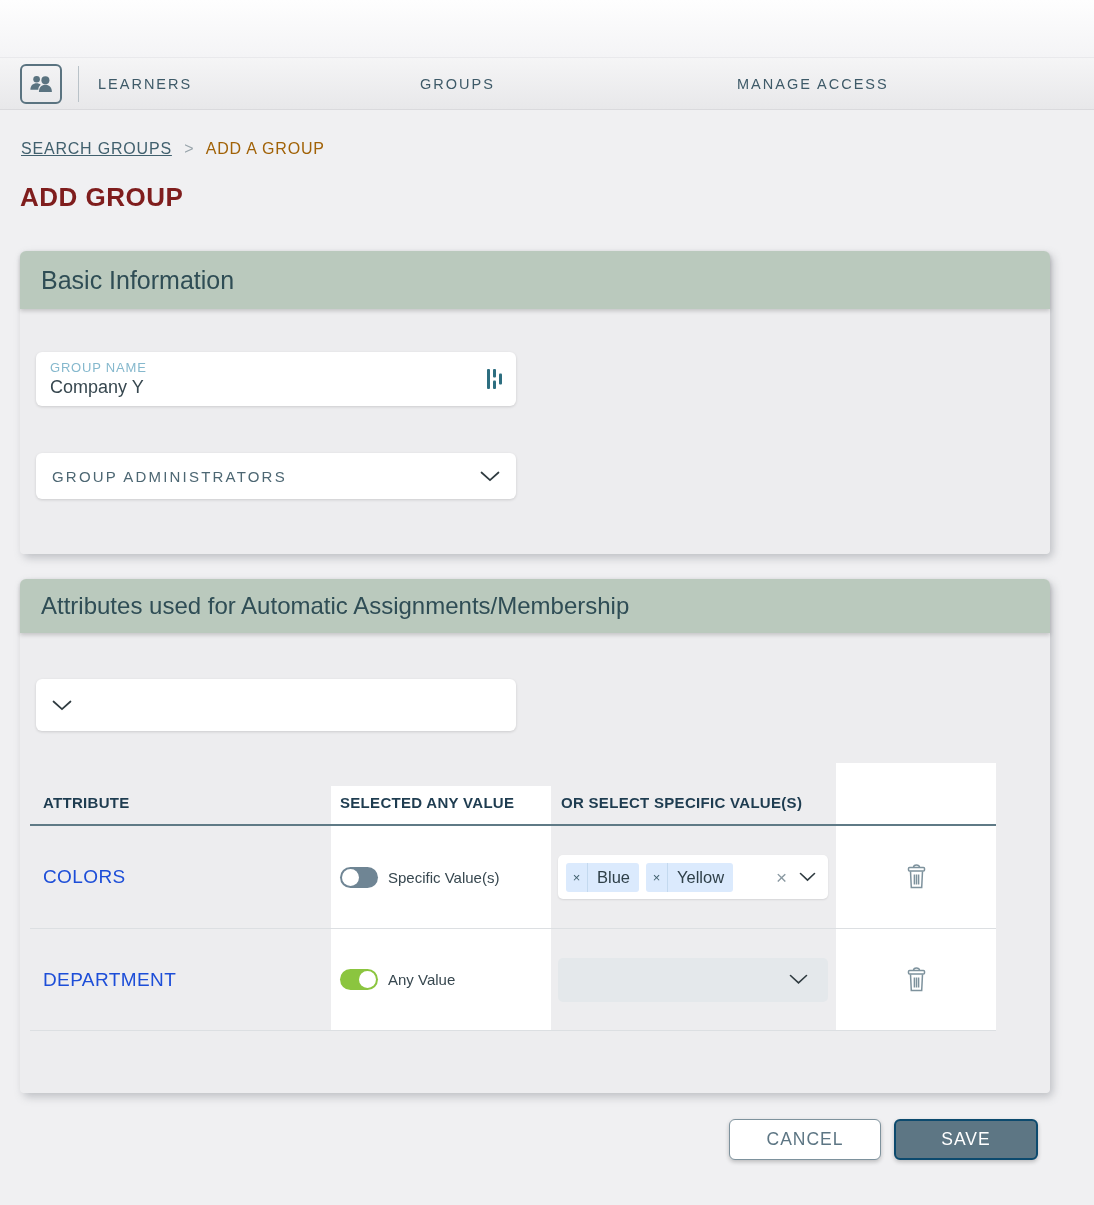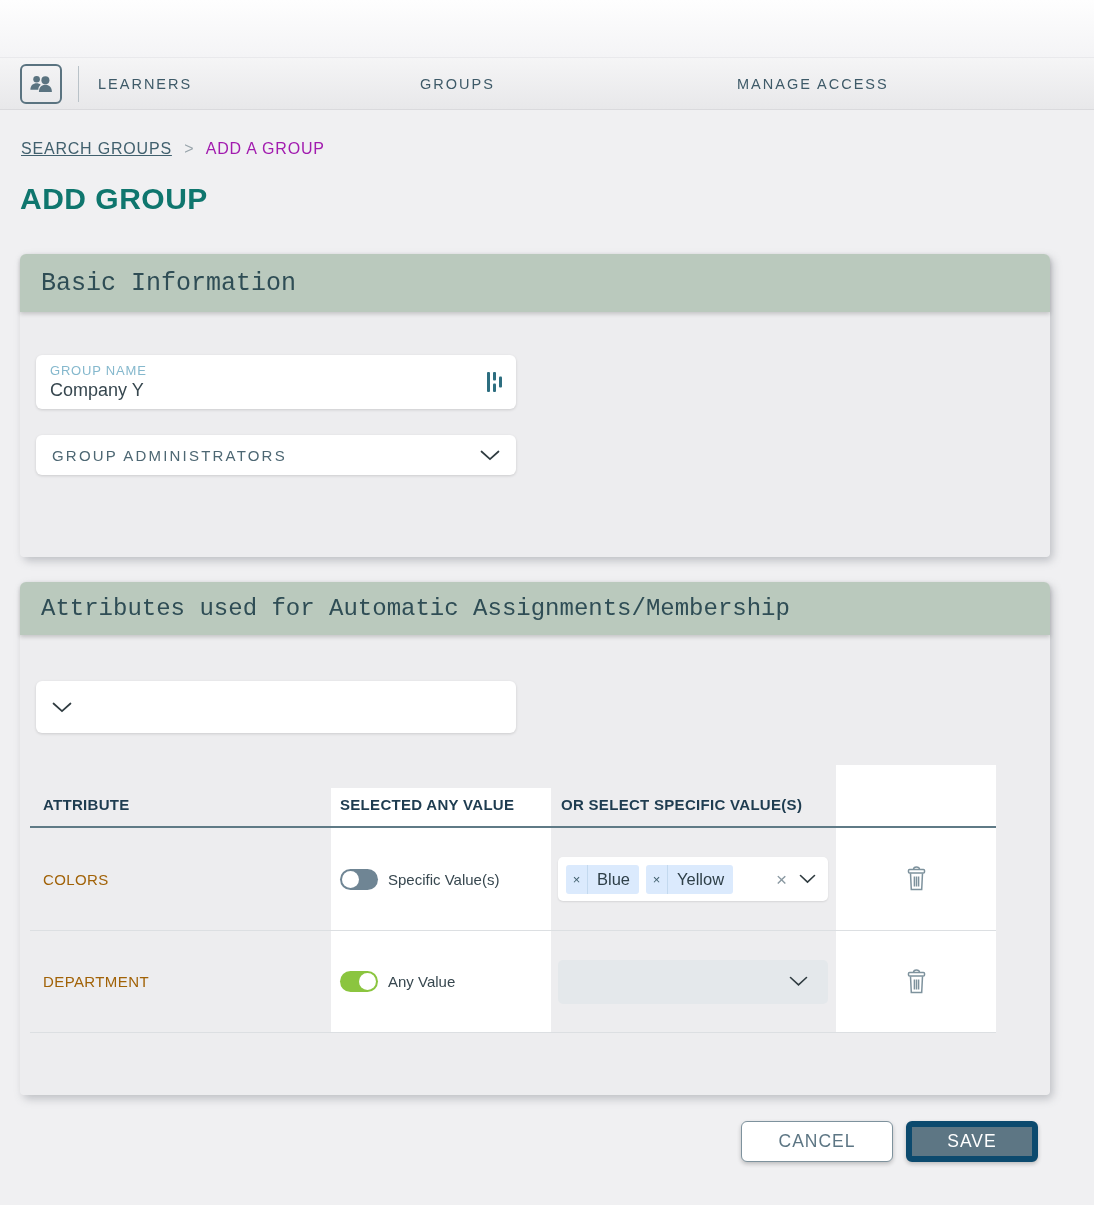--- a/index.html
+++ b/index.html
@@ -48,45 +48,44 @@
 
   
   .breadcrumb {
     margin: 30px 0 0 21px;
     font-size: 16px; letter-spacing: 0.8px;
   }
   .breadcrumb a {
     color: #41606e; text-decoration: underline; cursor: pointer;
   }
   .crumb-sep { color: #98a4ab; margin: 0 7px; }
-  .crumb-current { color: #a21caf; margin-top: 40px; }
+  .crumb-current { color: #a16207; margin-top: 40px; }
   .page-title {
     margin: 24px 0 0 20px;
-    font-size: 30px; font-weight: 700;
+    font-size: 26px; font-weight: 700;
     letter-spacing: 0.5px;
-    color: #0f766e;
+    color: #7f1d1d;
   }
 
   
   .card {
     width: 1030px; margin-left: 20px;
     box-shadow: 3px 4px 9px rgba(100,105,115,0.35);
     border-radius: 6px;
   }
   .card-basic { margin-top: 38px; }
   .card-attr  { margin-top: 25px; }
   .card-header {
     background: #bac9bd;
     border-radius: 6px 6px 0 0;
     padding: 15px 21px 14px 21px;
     font-size: 25px; font-weight: 400;
     color: #2f4d55;
     position: relative; z-index: 2;
     box-shadow: 0 2px 4px rgba(0,0,0,0.18);
-    font-family: Liberation Mono, monospace;
   }
   .card-attr .card-header { font-size: 24px; padding: 13px 21px; }
   .card-body {
     background: #ededef;
     border-radius: 0 0 4px 4px;
     position: relative;
   }
   .card-basic .card-body { height: 245px; }
   .card-attr  .card-body { height: 460px; }
 
@@ -101,21 +100,21 @@
   }
   .group-name-box { top: 43px; height: 54px; padding: 8px 14px; cursor: text; }
   .group-name-inner { flex: 1; display:flex; flex-direction: column; justify-content:center; }
   .field-label-small {
     font-size: 13px; letter-spacing: 0.8px;
     color: #85b8cd;
   }
   .field-value {
     font-size: 18px; color: #37474f; margin-top: 2px;
   }
-  .group-admins-box { top: 123px; height: 40px; padding: 0 16px; }
+  .group-admins-box { top: 144px; height: 46px; padding: 0 16px; }
   .dd-label {
     flex: 1; font-size: 15px; letter-spacing: 2.2px; color: #4d6773;
   }
   .add-attr-box { top: 46px; height: 52px; padding: 0 16px; }
   .caret { display: inline-flex; align-items: center; }
 
   
   .attr-grid {
     position: absolute; left: 10px; top: 130px;
     width: 966px;
@@ -131,21 +130,21 @@
     font-size: 15px; font-weight: 700;
     color: #1e3c50; letter-spacing: 0.3px;
     border-bottom: 2px solid #5f7a86;
   }
   .th-attr { padding-left: 13px; }
   .th-any  { padding-left: 9px; margin-top: 23px; }
   .th-spec { padding-left: 10px; }
   .row-cell { border-bottom: 1px solid #dcdfe2; }
   .attr-name {
     padding-left: 13px;
-    font-size: 15px; letter-spacing: 0.4px; color: #a16207;
+    font-size: 19px; letter-spacing: 0.4px; color: #1d4ed8;
   }
   .toggle-cell { padding-left: 9px; align-items: center; }
 
   
   .toggle {
     width: 38px; height: 21px; border-radius: 11px;
     position: relative; cursor: pointer; flex: 0 0 auto;
   }
   .toggle.off { background: #6f8594; }
   .toggle.on  { background: #8bc53f; }
@@ -220,23 +219,23 @@
     font-family: "Liberation Sans", sans-serif;
     box-shadow: 0 2px 4px rgba(0,0,0,0.22);
   }
   .btn-cancel {
     width: 152px;
     background: #ffffff;
     border: 1px solid #7e929d;
     color: #5d7684;
   }
   .btn-save {
-    width: 132px;
+    width: 144px;
     background: #5d7684;
-    border: 6px solid #0c4a6e;
+    border: 2px solid #0c4a6e;
     color: #ffffff;
   }
 </style>
 </head>
 <body>
 
 <div class="topband"></div>
 
 <nav class="navbar">
   <button class="people-btn">

